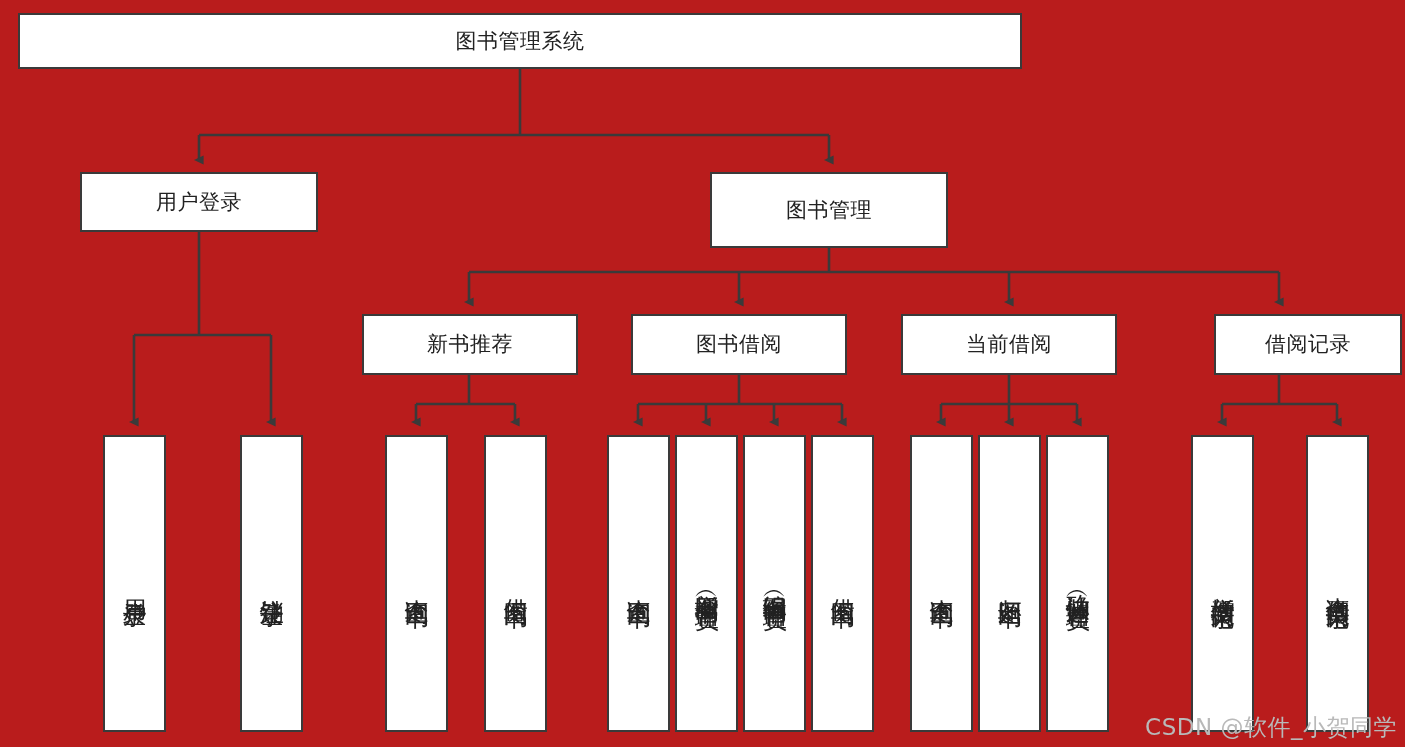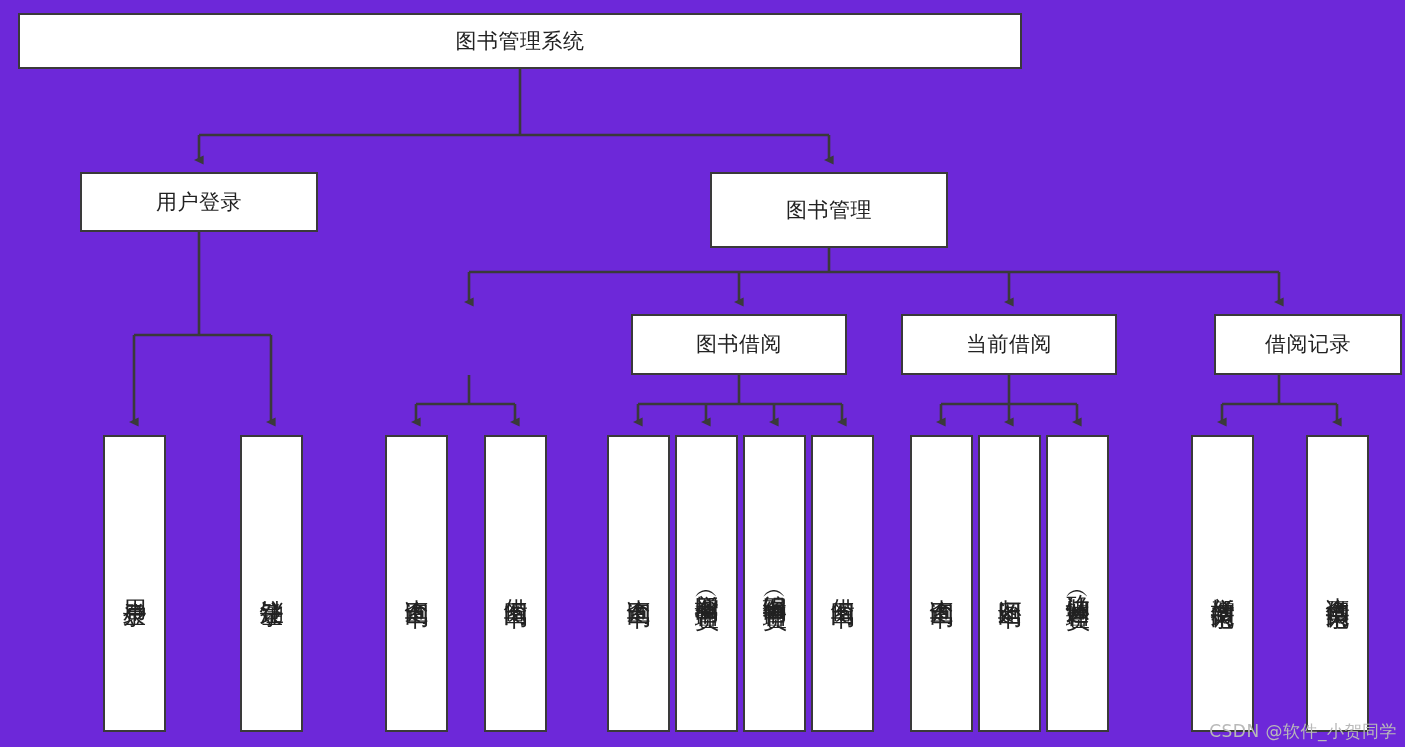--- a/index.html
+++ b/index.html
@@ -7,21 +7,21 @@
     padding: 0;
     background: #ffffff;
   }
   body {
     font-family: "DejaVu Sans", "Liberation Sans", sans-serif;
   }
   #diagram-root {
     position: relative;
     width: 1405px;
     height: 747px;
-    background: #6d28d9;
+    background: #b91c1c;
     overflow: hidden;
   }
   svg.wires {
     position: absolute;
     left: 0;
     top: 0;
     width: 1405px;
     height: 747px;
   }
   .node {
@@ -51,21 +51,21 @@
     text-orientation: upright;
     font-size: 24px;
     line-height: 1.1;
     letter-spacing: 2px;
     white-space: nowrap;
   }
   .watermark {
     position: absolute;
     right: 8px;
     bottom: 4px;
-    font-size: 17px;
+    font-size: 23px;
     color: #b9b9b9;
     letter-spacing: 0.5px;
     white-space: nowrap;
     pointer-events: none;
   }
 </style>
 </head>
 <body>
 
 <div id="diagram-root">
@@ -127,20 +127,23 @@
     <span class="label">图书管理系统</span>
   </div>
 
   <div class="node horiz" style="left:80px; top:172px; width:238px; height:60px;">
     <span class="label">用户登录</span>
   </div>
   <div class="node horiz" style="left:710px; top:172px; width:238px; height:76px;">
     <span class="label">图书管理</span>
   </div>
 
+  <div class="node horiz" style="left:362px; top:314px; width:216px; height:61px;">
+    <span class="label">新书推荐</span>
+  </div>
   <div class="node horiz" style="left:901px; top:314px; width:216px; height:61px;">
     <span class="label">当前借阅</span>
   </div>
   <div class="node horiz" style="left:631px; top:314px; width:216px; height:61px;">
     <span class="label">图书借阅</span>
   </div>
   <div class="node horiz" style="left:1214px; top:314px; width:188px; height:61px;">
     <span class="label">借阅记录</span>
   </div>
 

